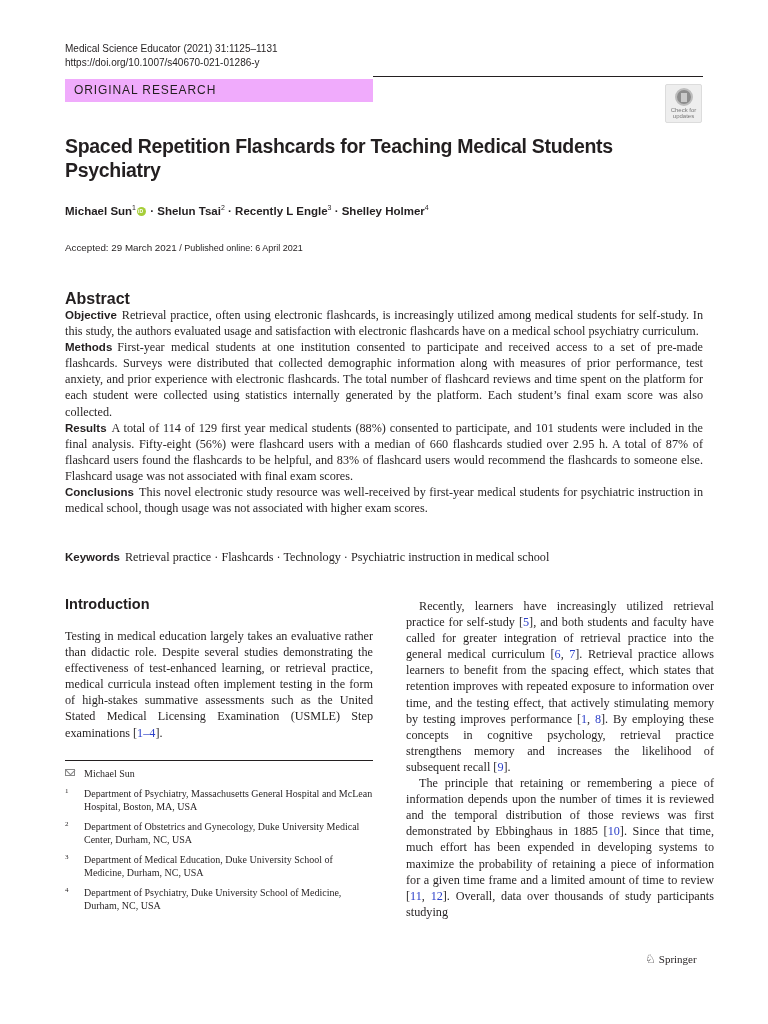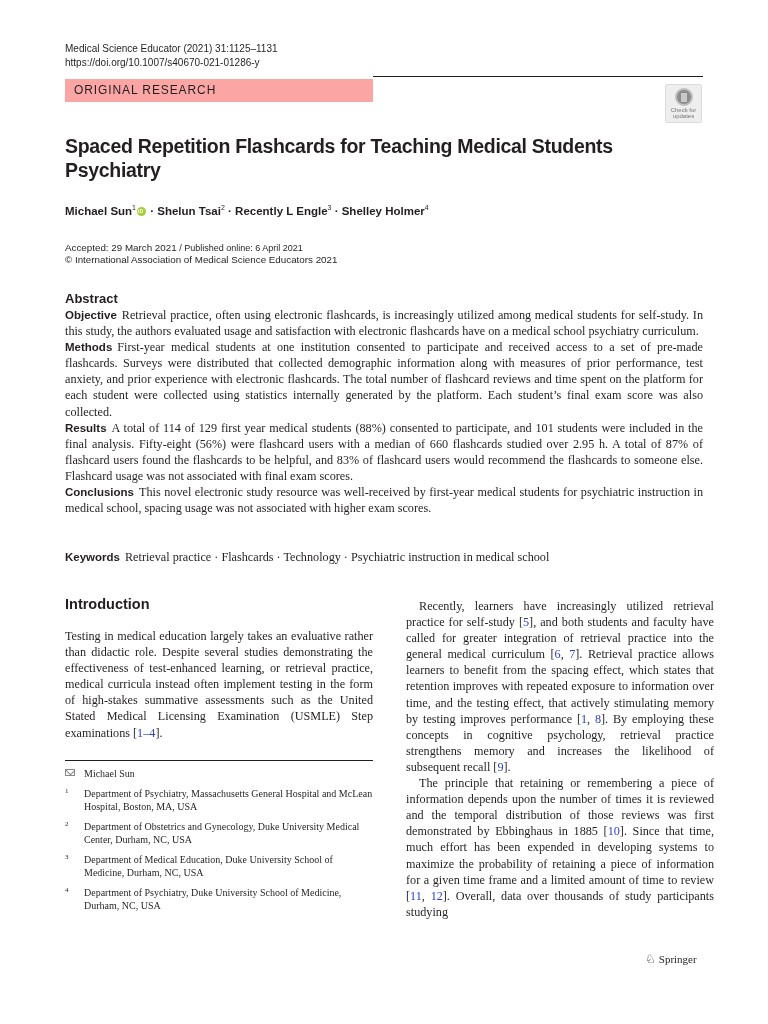--- a/index.html
+++ b/index.html
@@ -3,37 +3,37 @@
 <meta charset="utf-8">
 <style>
   * { box-sizing: border-box; margin: 0; padding: 0; }
   html, body { width: 768px; height: 1024px; background: #ffffff; overflow: hidden; }
   body { position: relative; color: #231f20; }
   .sans { font-family: "Liberation Sans", "DejaVu Sans", sans-serif; }
   .serif { font-family: "Liberation Serif", "DejaVu Serif", serif; }
 
   .journal { position: absolute; left: 65px; top: 42px; font-size: 10px; line-height: 14px; color: #231f20; }
   .hdr-rule { position: absolute; left: 373px; top: 76px; width: 330px; height: 1px; background: #231f20; }
-  .orig-band { position: absolute; left: 65px; top: 79px; width: 308px; height: 23px; background: #fca5a5; }
+  .orig-band { position: absolute; left: 65px; top: 79px; width: 308px; height: 23px; background: #f0abfc; }
   .orig-band span { position: absolute; left: 9px; top: 4px; font-size: 12px; letter-spacing: 0.9px; font-weight: normal; color: #231f20; }
   .check-badge { position: absolute; left: 665px; top: 84px; width: 37px; height: 39px; background: #eeeeee; border: 1px solid #dcdcdc; border-radius: 2px; text-align: center; }
   .check-badge .circ { width: 18px; height: 18px; border-radius: 50%; background: #8c8c8c; margin: 3px auto 1px; position: relative; border: 2px solid #bdbdbd; }
   .check-badge .circ:after { content: ""; position: absolute; left: 4px; top: 3px; width: 6px; height: 9px; background: #c9c9c9; }
   .check-badge .t { font-size: 6px; line-height: 6px; color: #777; }
 
   .title { position: absolute; left: 65px; top: 134px; width: 560px; font-size: 19.5px; line-height: 24px; font-weight: bold; color: #231f20; letter-spacing: -0.3px; }
   .authors { position: absolute; left: 65px; top: 204px; font-size: 11.5px; font-weight: bold; color: #231f20; }
   .authors sup { font-size: 7px; font-weight: normal; }
   .orcid { display: inline-block; width: 9px; height: 9px; border-radius: 50%; background: #a6ce39; vertical-align: -1px; margin: 0 1px; position: relative; }
   .orcid:after { content: "iD"; position: absolute; left: 1px; top: 1px; font-size: 5px; color: #fff; font-weight: bold; line-height: 7px; }
   .dates { position: absolute; left: 65px; top: 242px; font-size: 9.8px; line-height: 11px; color: #231f20; }
   .dates .small { font-size: 9px; }
 
   .abstract { position: absolute; left: 65px; top: 291px; width: 638px; }
-  .abs-head { font-size: 13px; font-weight: bold; line-height: 16px; }
+  .abs-head { font-size: 16px; font-weight: bold; line-height: 16px; }
   .abs-p { font-size: 12.2px; line-height: 16.1px; text-align: justify; }
   .abs-label { font-family: "Liberation Sans", "DejaVu Sans", sans-serif; font-weight: bold; font-size: 11.5px; margin-right: 5px; }
   .keywords { position: absolute; left: 65px; top: 549px; width: 638px; font-size: 12.2px; line-height: 16px; }
 
   .col { position: absolute; width: 308px; }
   .col-left { left: 65px; }
   .col-right { left: 406px; top: 598px; }
   .sec-head { position: absolute; left: 65px; top: 596px; font-size: 14.5px; font-weight: bold; }
   .body-text { font-size: 12.2px; line-height: 16.1px; text-align: justify; }
   .body-text p { text-indent: 0; }
@@ -66,29 +66,28 @@
   <div class="t">Check for</div>
   <div class="t">updates</div>
 </div>
 
 <h1 class="title sans">Spaced Repetition Flashcards for Teaching Medical Students Psychiatry</h1>
 <div class="authors sans">
   <span>Michael Sun</span><sup>1</sup><span class="orcid"></span><span> · </span><span>Shelun Tsai</span><sup>2</sup><span> · </span><span>Recently L Engle</span><sup>3</sup><span> · </span><span>Shelley Holmer</span><sup>4</sup>
 </div>
 <div class="dates sans">
   <div><span>Accepted: 29 March 2021</span><span class="small"> / Published online: 6 April 2021</span></div>
-  <div>© International Association of Medical Science Educators 2021</div>
 </div>
 
 <div class="abstract">
   <div class="abs-head sans">Abstract</div>
   <p class="abs-p serif"><span class="abs-label">Objective</span><span>Retrieval practice, often using electronic flashcards, is increasingly utilized among medical students for self-study. In this study, the authors evaluated usage and satisfaction with electronic flashcards have on a medical school psychiatry curriculum.</span></p>
   <p class="abs-p serif"><span class="abs-label">Methods</span><span>First-year medical students at one institution consented to participate and received access to a set of pre-made flashcards. Surveys were distributed that collected demographic information along with measures of prior performance, test anxiety, and prior experience with electronic flashcards. The total number of flashcard reviews and time spent on the platform for each student were collected using statistics internally generated by the platform. Each student’s final exam score was also collected.</span></p>
   <p class="abs-p serif"><span class="abs-label">Results</span><span>A total of 114 of 129 first year medical students (88%) consented to participate, and 101 students were included in the final analysis. Fifty-eight (56%) were flashcard users with a median of 660 flashcards studied over 2.95 h. A total of 87% of flashcard users found the flashcards to be helpful, and 83% of flashcard users would recommend the flashcards to someone else. Flashcard usage was not associated with final exam scores.</span></p>
-  <p class="abs-p serif"><span class="abs-label">Conclusions</span><span>This novel electronic study resource was well-received by first-year medical students for psychiatric instruction in medical school, spacing usage was not associated with higher exam scores.</span></p>
+  <p class="abs-p serif"><span class="abs-label">Conclusions</span><span>This novel electronic study resource was well-received by first-year medical students for psychiatric instruction in medical school, though usage was not associated with higher exam scores.</span></p>
 </div>
 <div class="keywords serif"><span class="abs-label">Keywords</span><span>Retrieval practice · Flashcards · Technology · Psychiatric instruction in medical school</span></div>
 
 <h2 class="sec-head sans">Introduction</h2>
 <div class="col col-left body-text serif" style="top:628px;">
   <p><span>Testing in medical education largely takes an evaluative rather than didactic role. Despite several studies demonstrating the effectiveness of test-enhanced learning, or retrieval practice, medical curricula instead often implement testing in the form of high-stakes summative assessments such as the United Stated Medical Licensing Examination (USMLE) Step examinations [</span><span class="ref">1–4</span><span>].</span></p>
 </div>
 
 <div class="fn-rule"></div>
 <div class="footnotes serif">

